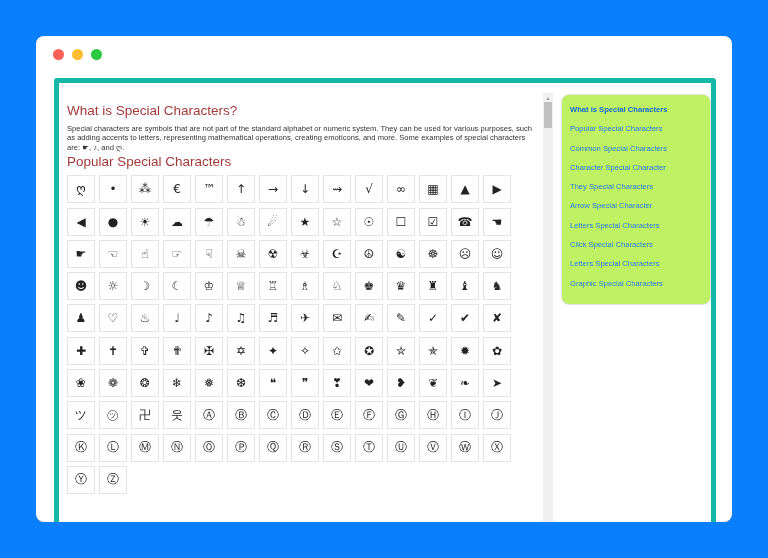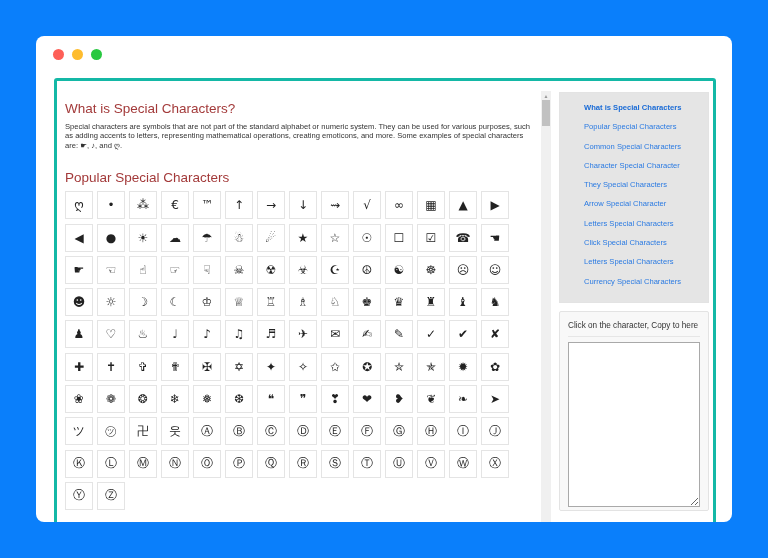--- a/index.html
+++ b/index.html
@@ -20,21 +20,21 @@
   .traffic { position: absolute; left: 17px; top: 13px; display: flex; gap: 8px; }
   .dot { width: 11px; height: 11px; border-radius: 50%; }
   .dot.red { background: #fe5f57; }
   .dot.yellow { background: #febc2e; }
   .dot.green { background: #28c840; }
 
   .page {
     position: absolute;
     left: 18px; top: 42px;
     width: 662px; height: 460px;
-    border: 3px solid #14b8a6;
+    border: 5px solid #14b8a6;
     border-radius: 3px;
     background: #fff;
   }
   .content {
     position: absolute;
     left: 0; top: 0;
     width: 484px; height: 460px;
     overflow: hidden;
     padding: 20px 0 0 8px;
   }
@@ -43,21 +43,21 @@
     font-size: 13.5px;
     font-weight: normal;
     line-height: 16px;
     margin-bottom: 5px;
   }
   .para {
     color: #333;
     font-size: 7.6px;
     line-height: 9.4px;
     width: 470px;
-    margin-bottom: 20px;
+    margin-bottom: 2px;
   }
   .grid {
     display: grid;
     grid-template-columns: repeat(14, 28px);
     grid-auto-rows: 28px;
     column-gap: 4px;
     row-gap: 4.3px;
     margin-top: 5px;
   }
   .cell {
@@ -85,23 +85,23 @@
     height: 26px;
     background: #c1c1c1;
   }
   .sidebar {
     position: absolute;
     left: 502px; top: 11px;
     width: 150px;
   }
   .nav-box {
     border: 1px solid #e3e3e3;
-    background: #e5e5e5;
-    border-radius: 0;
-    padding: 10px 8px 5px 24px;
+    background: #bef264;
+    border-radius: 8px;
+    padding: 10px 8px 5px 8px;
     height: 211px;
   }
   .nav-link {
     display: block;
     color: #2a7ae2;
     font-size: 7.6px;
     line-height: 9px;
     margin-bottom: 10.3px;
     text-decoration: none;
     white-space: nowrap;
@@ -289,21 +289,17 @@
       <div class="nav-box" id="nav-box">
           <a class="nav-link active">What is Special Characters</a>
           <a class="nav-link">Popular Special Characters</a>
           <a class="nav-link">Common Special Characters</a>
           <a class="nav-link">Character Special Character</a>
           <a class="nav-link">They Special Characters</a>
           <a class="nav-link">Arrow Special Character</a>
           <a class="nav-link">Letters Special Characters</a>
           <a class="nav-link">Click Special Characters</a>
           <a class="nav-link">Letters Special Characters</a>
-          <a class="nav-link">Currency Special Characters</a>
+          <a class="nav-link">Graphic Special Characters</a>
         </div>
-      <div class="copy-box">
-        <div class="copy-label">Click on the character, Copy to here</div>
-        <textarea class="copy-area" style=""></textarea>
-      </div>
     </div>
   </div>
 </div>
 
 </body></html>

